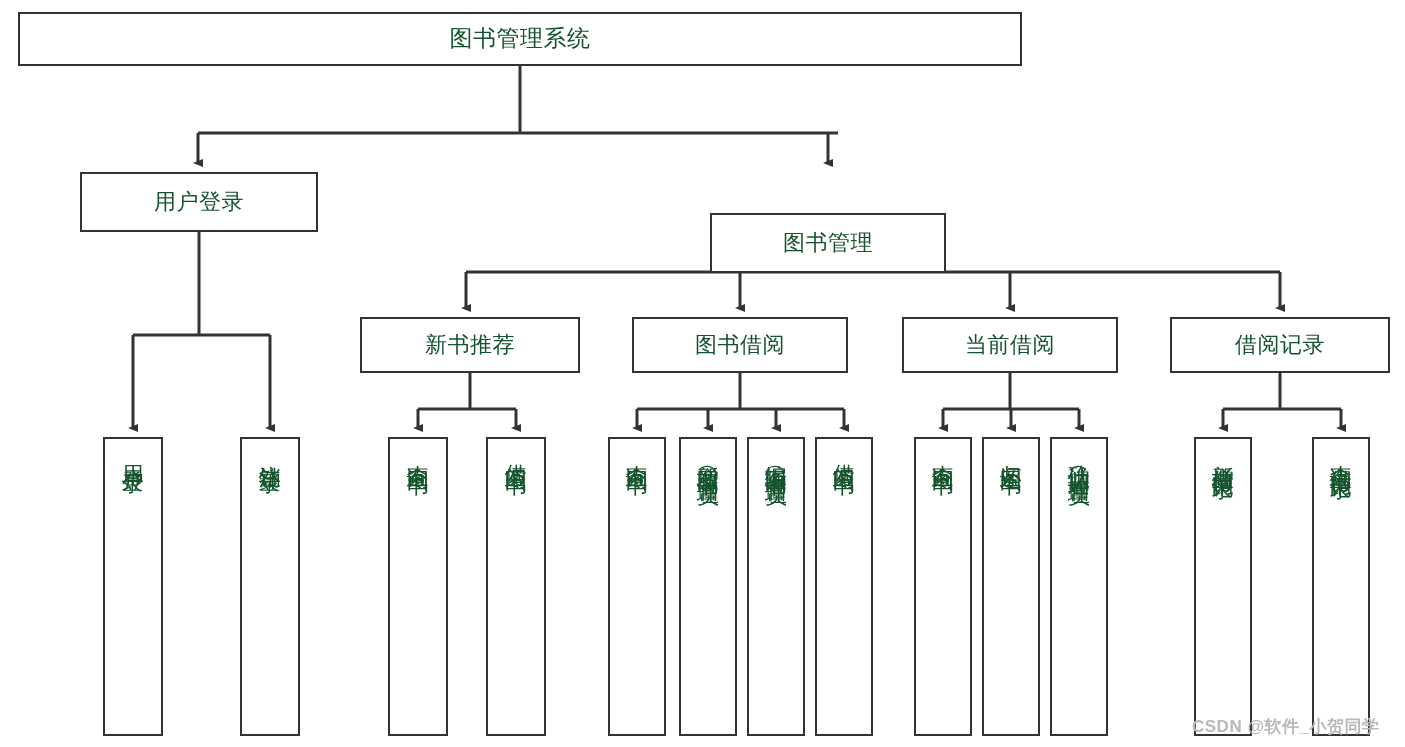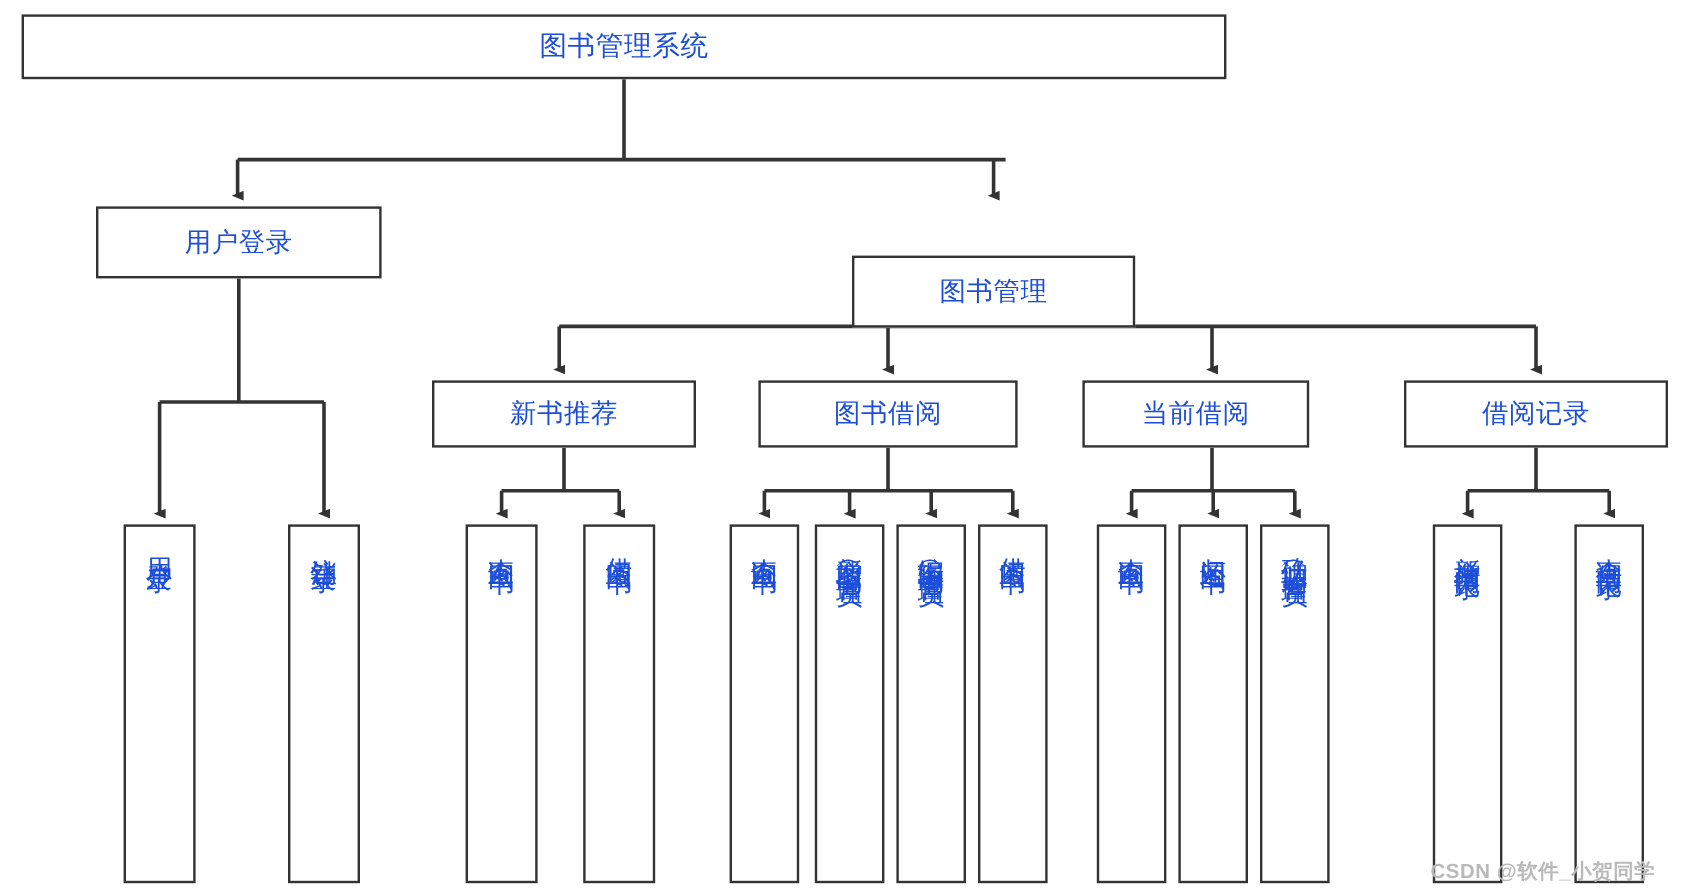--- a/index.html
+++ b/index.html
@@ -26,21 +26,21 @@
     pointer-events: none;
   }
   .node {
     position: absolute;
     box-sizing: border-box;
     background: #ffffff;
     border: 2px solid #333333;
     display: flex;
     align-items: center;
     justify-content: center;
-    color: #1d4ed8;
+    color: #14532d;
   }
   .node.horizontal {
     font-size: 22px;
     line-height: 1.2;
     letter-spacing: 0.5px;
   }
   .node.vertical {
     align-items: flex-start;
     justify-content: center;
     padding-top: 8px;
@@ -130,21 +130,21 @@
   <div class="node horizontal" style="left:710px; top:172px; width:236px; height:60px;margin-top:41px;">
     <span>图书管理</span>
   </div>
 
   <div class="node horizontal" style="left:360px; top:317px; width:220px; height:56px;">
     <span>新书推荐</span>
   </div>
   <div class="node horizontal" style="left:632px; top:317px; width:216px; height:56px;">
     <span>图书借阅</span>
   </div>
-  <div class="node horizontal" style="left:902px; top:317px; width:189px; height:56px;">
+  <div class="node horizontal" style="left:902px; top:317px; width:216px; height:56px;">
     <span>当前借阅</span>
   </div>
   <div class="node horizontal" style="left:1170px; top:317px; width:220px; height:56px;">
     <span>借阅记录</span>
   </div>
 
   <div class="node vertical" style="left:103px; top:437px; width:60px; height:299px;">
     <span class="vtext">用户登录</span>
   </div>
   <div class="node vertical" style="left:240px; top:437px; width:60px; height:299px;">

